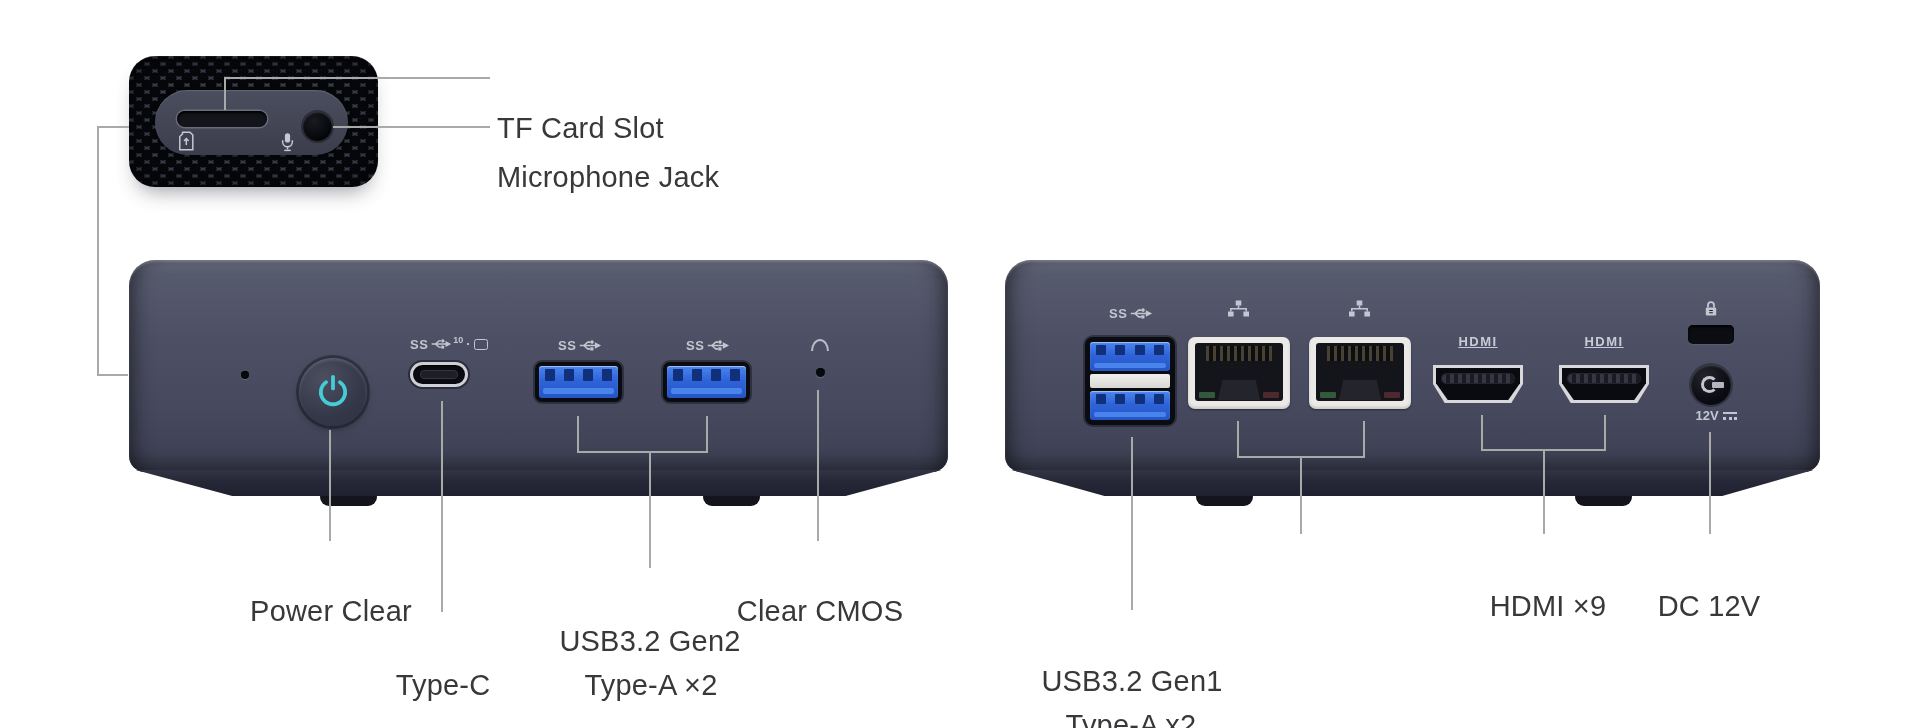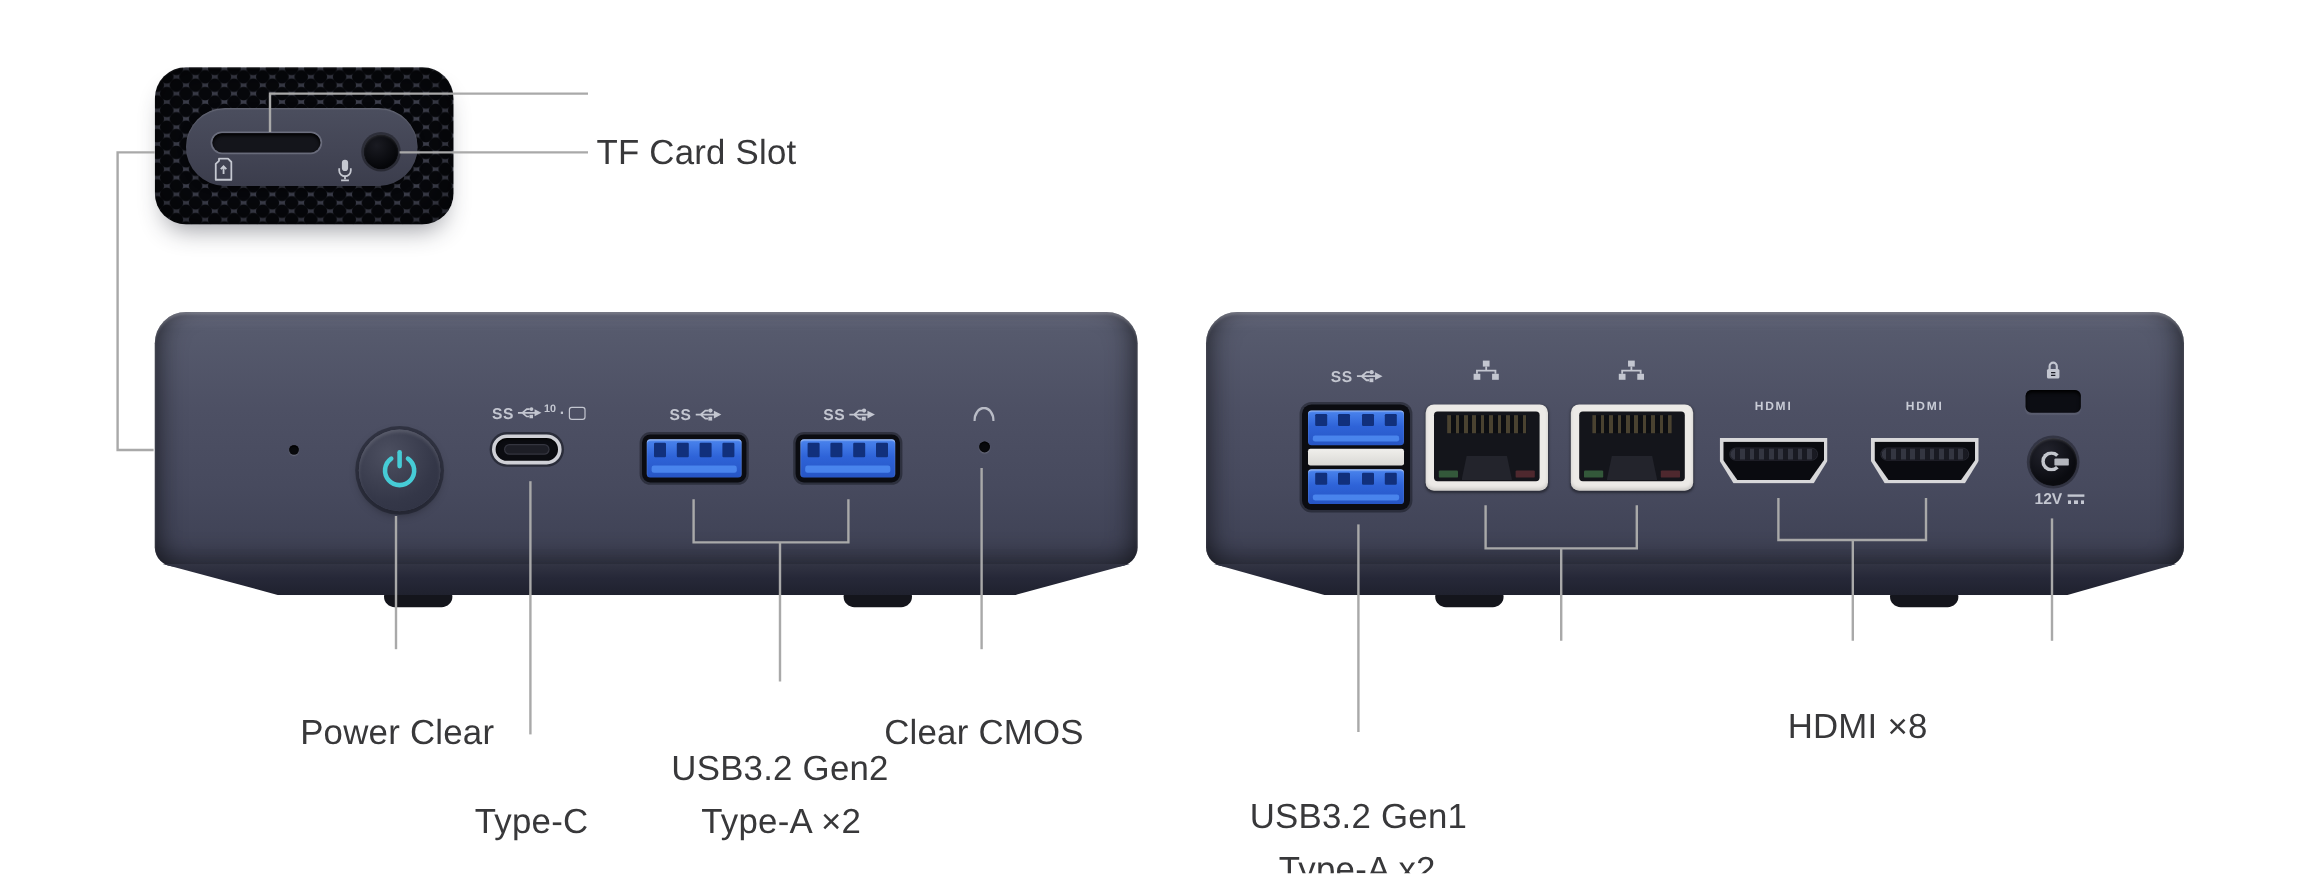--- a/index.html
+++ b/index.html
@@ -112,22 +112,22 @@
   .led.r{right:4px;background:#4e282e;}
 
   
   .hdmi{position:absolute;top:105px;width:90px;height:38px;background:#d8d8da;
     clip-path:polygon(0 0,100% 0,100% 50%,87% 100%,13% 100%,0 50%);}
   .hdmi-in{position:absolute;left:3px;top:3px;right:3px;bottom:3px;background:#0a0b10;
     clip-path:polygon(0 0,100% 0,100% 48%,86% 100%,14% 100%,0 48%);}
   .hdmi-slot{position:absolute;left:9px;right:9px;top:9px;height:9px;border-radius:5px;
     background:repeating-linear-gradient(90deg,#343641 0 4px,#191a22 4px 8px);
     box-shadow:0 0 0 1px #24252e;}
-  .hdmi-text{position:absolute;top:74px;width:60px;text-align:center;font-size:10px;font-weight:bold;
-    letter-spacing:1.5px;color:#c9ccd6;}
+  .hdmi-text{position:absolute;top:74px;width:60px;text-align:center;font-size:13px;font-weight:bold;
+    letter-spacing:1.5px;color:#c9ccd6;text-decoration:underline;}
 
   
   .klock{position:absolute;left:683px;top:65px;width:46px;height:19px;background:#0c0d13;border-radius:5px;
     box-shadow:inset 0 2px 3px #000, 0 1px 1px rgba(255,255,255,.08);}
   .lock-icon{position:absolute;left:699px;top:40px;}
   .dc-jack{position:absolute;left:686px;top:105px;width:40px;height:40px;border-radius:50%;
     background:radial-gradient(circle at 36% 30%, #23242e, #0a0b10 66%);
     box-shadow:0 0 0 2px rgba(8,9,14,.35), inset 0 1px 2px rgba(255,255,255,.16);}
   .dc-ring{position:absolute;left:10px;top:11px;width:17px;height:17px;border-radius:50%;
     border:3px solid #c3c6cd;border-right-color:transparent;}
@@ -353,24 +353,26 @@
       </div>
       <div class="dc-text">
         <span>12V</span>
           <span class="dc-sym"></span>
       </div>
     </div>
     <div class="base"></div>
   </div>
 
   <div class="callout-label left" style="left:497px;top:63px">TF Card Slot</div>
+  <div class="callout-label left" style="left:497px;top:112px">Microphone Jack</div>
 
   <div class="callout-label" style="left:171px;top:546px">Power Clear</div>
   <div class="callout-label" style="left:283px;top:620px">Type-C</div>
   <div class="callout-label" style="left:490px;top:576px">USB3.2 Gen2</div>
   <div class="callout-label" style="left:491px;top:620px">Type-A ×2</div>
   <div class="callout-label" style="left:660px;top:546px">Clear CMOS</div>
 
   <div class="callout-label" style="left:972px;top:616px">USB3.2 Gen1</div>
   <div class="callout-label" style="left:971px;top:660px">Type-A x2</div>
-  <div class="callout-label" style="left:1388px;top:541px">HDMI ×8</div>
+  <div class="callout-label" style="left:1388px;top:541px">HDMI ×9</div>
+  <div class="callout-label" style="left:1549px;top:541px">DC 12V</div>
 
 </div>
 
 </body></html>

